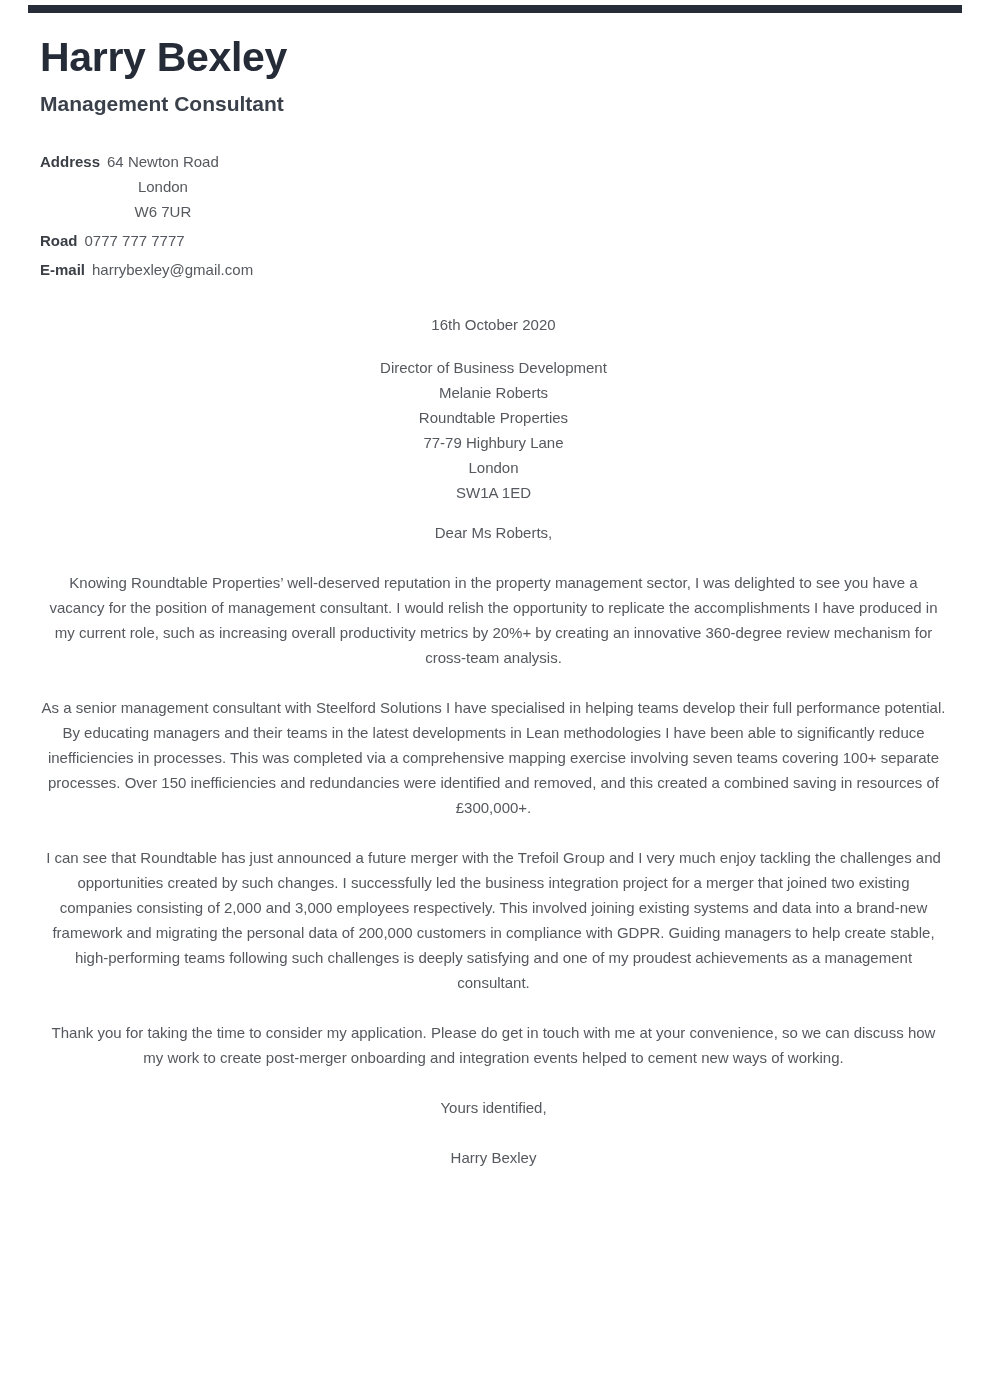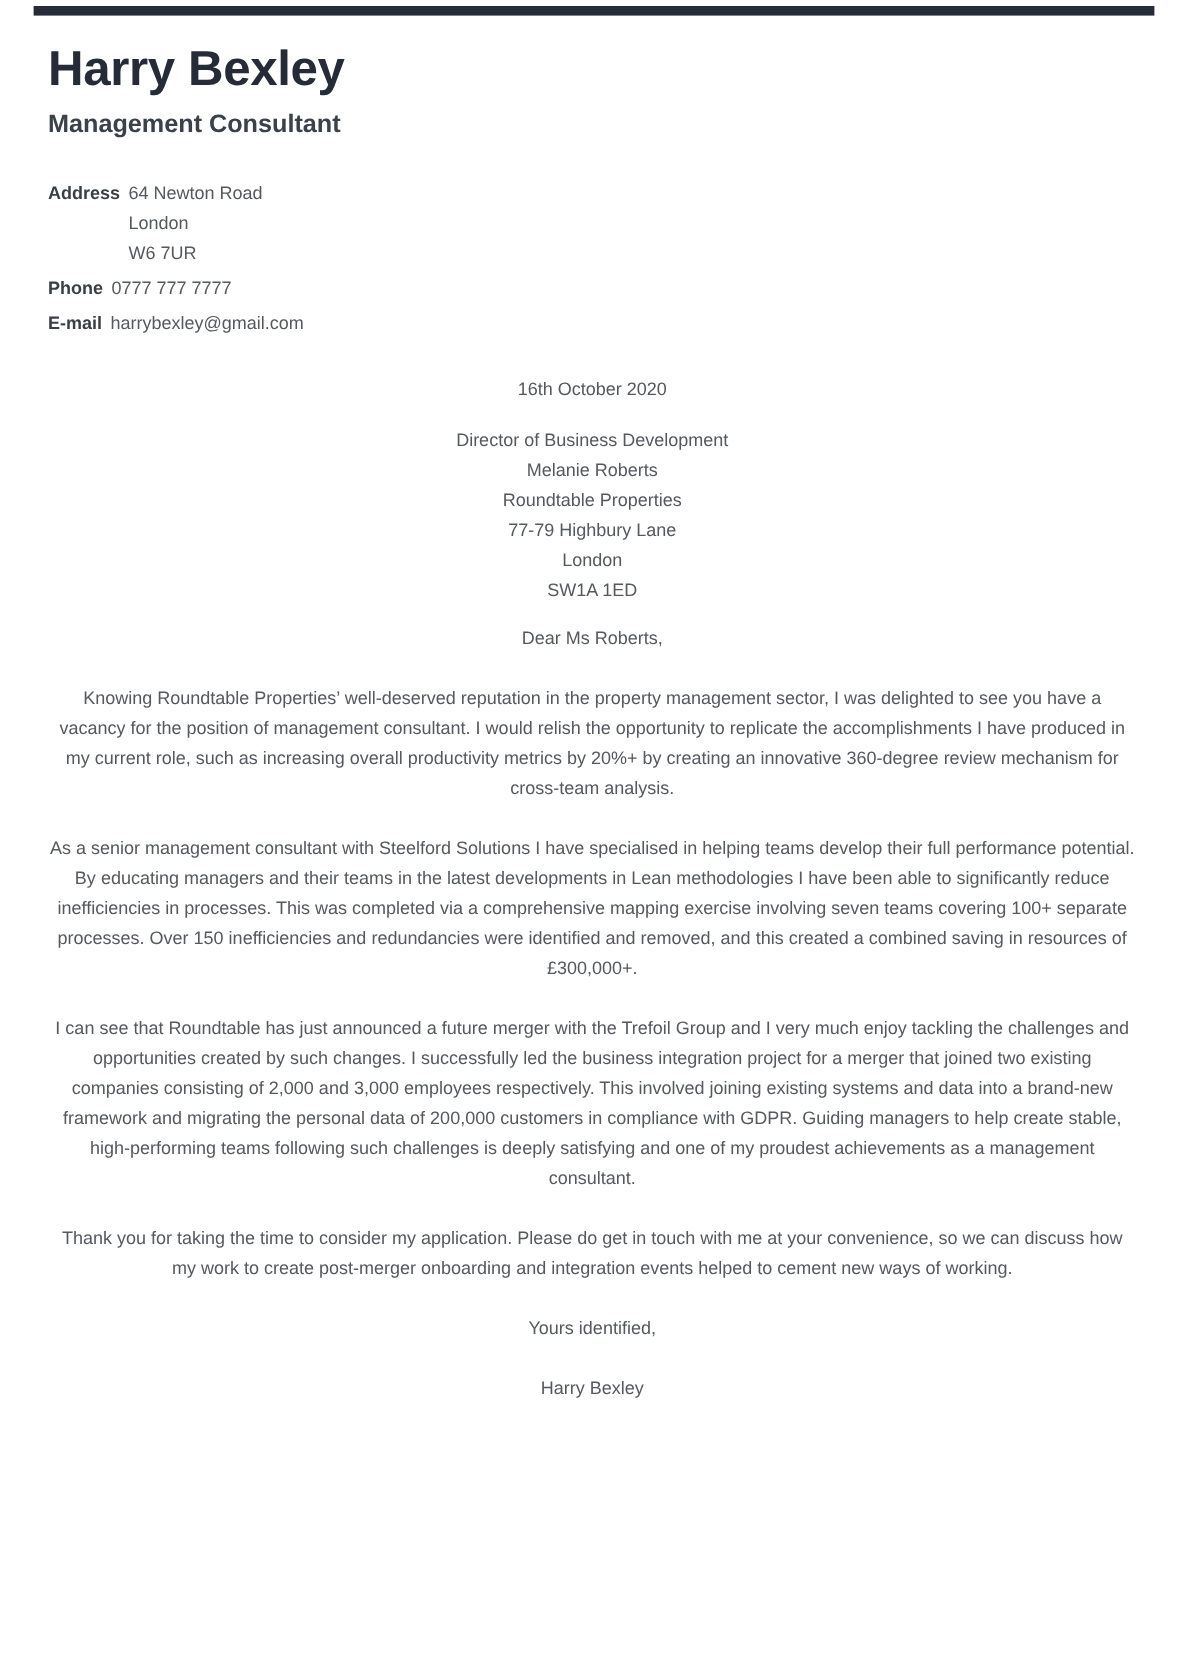--- a/index.html
+++ b/index.html
@@ -42,21 +42,21 @@
     line-height: 28px;
     font-weight: 700;
     color: #3a414b;
   }
   .contact {
     margin-top: 31px;
     display: flex;
     font-size: 15px;
     line-height: 25px;
   }
-  .contact-left { width: 330px; }
+  .contact-left { width: 330px; text-align: center; }
   .contact-right { flex: 1; }
   .contact-row { display: flex; margin-bottom: 4px; }
   .contact-row:last-child { margin-bottom: 0; }
   .contact-label {
     font-weight: 700;
     color: #3a3f46;
     margin-right: 7px;
     white-space: nowrap;
   }
   .contact-value { color: #55585e; }
@@ -82,21 +82,21 @@
     <div class="contact-left">
       <div class="contact-row">
         <span class="contact-label">Address</span>
         <span class="contact-value">
           <div>64 Newton Road</div>
           <div>London</div>
           <div>W6 7UR</div>
         </span>
       </div>
       <div class="contact-row">
-        <span class="contact-label">Phone</span>
+        <span class="contact-label">Road</span>
         <span class="contact-value">0777 777 7777</span>
       </div>
       <div class="contact-row">
         <span class="contact-label">E-mail</span>
         <span class="contact-value">harrybexley@gmail.com</span>
       </div>
     </div>
   </div>
 
   <div class="letter">

